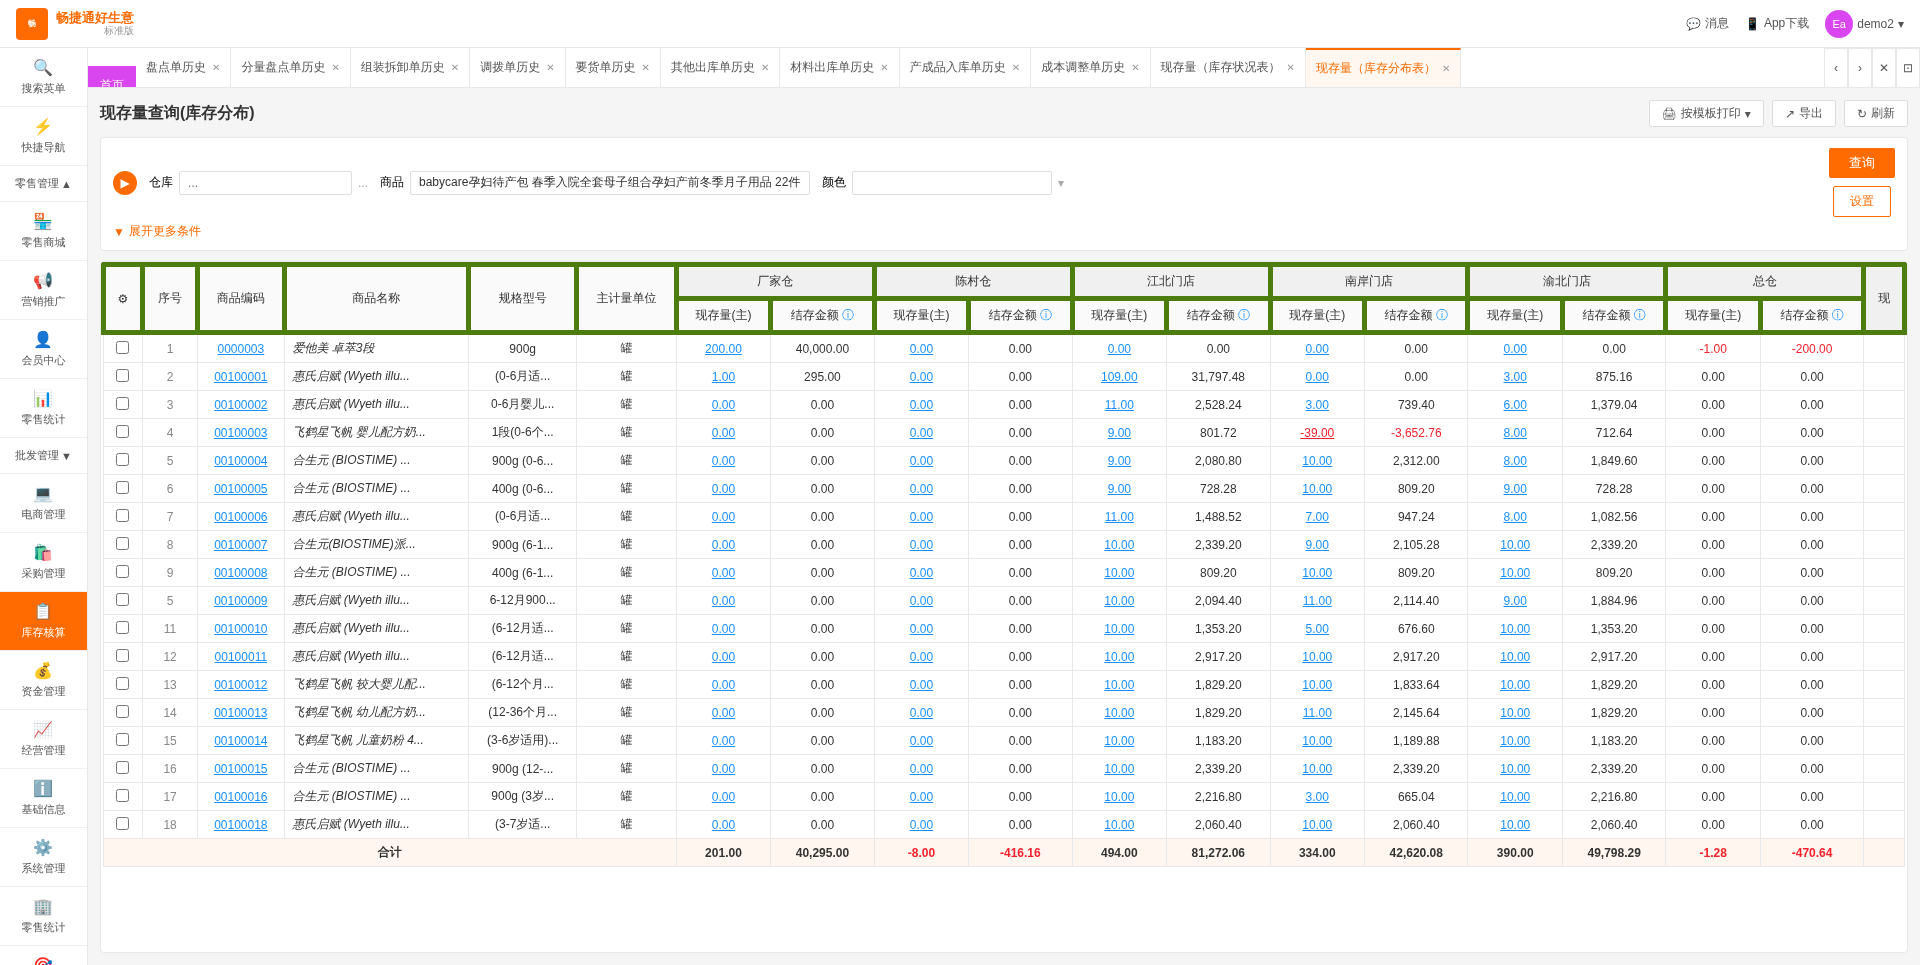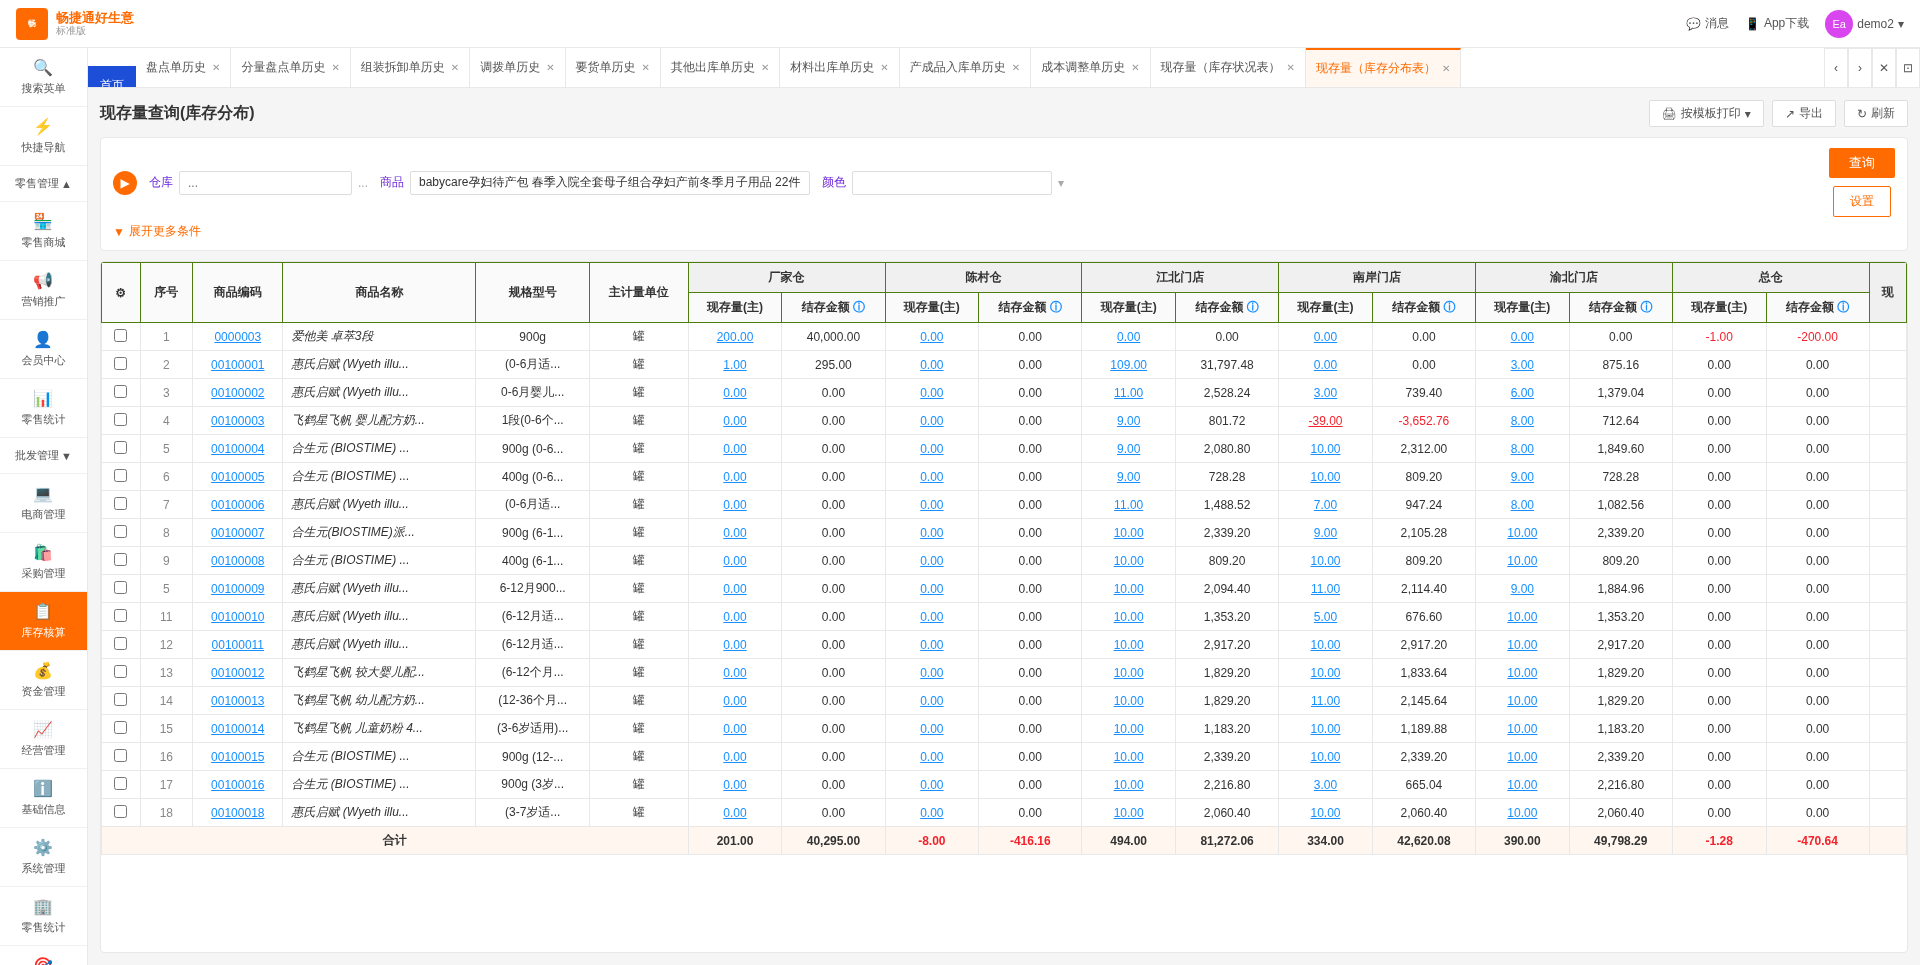--- a/index.html
+++ b/index.html
@@ -60,21 +60,21 @@
       display: flex;
       align-items: center;
       overflow: hidden;
       flex-shrink: 0;
     }
     .home-tab {
       padding: 0 12px;
       height: 40px;
       display: flex;
       align-items: center;
-      background: #1d4ed8;
+      background: #d946ef;
       color: #fff;
       font-size: 12px;
       cursor: pointer;
       white-space: nowrap;
       flex-shrink: 0;
       margin-top: 36px;
     }
     .tab-item {
       padding: 0 10px;
       height: 40px;
@@ -104,21 +104,21 @@
     
     .filter-area {
       background: #fff;
       border: 1px solid #e8e8e8;
       border-radius: 4px;
       padding: 10px 12px;
       margin-bottom: 10px;
     }
     .filter-row { display: flex; align-items: center; gap: 12px; flex-wrap: wrap; }
     .filter-item { display: flex; align-items: center; gap: 6px; }
-    .filter-label { color: #6d28d9; white-space: nowrap; font-size: 12px; }
+    .filter-label { color: #000000; white-space: nowrap; font-size: 12px; }
     .filter-input {
       border: 1px solid #ddd;
       padding: 4px 8px;
       font-size: 12px;
       color: #333;
       border-radius: 2px;
       min-width: 80px;
     }
     .filter-input-wide { min-width: 400px; }
     .filter-input-medium { min-width: 200px; }
@@ -126,23 +126,23 @@
     .orange-arrow { width: 24px; height: 24px; background: #ff6b00; border-radius: 50%; display: flex; align-items: center; justify-content: center; color: #fff; font-size: 12px; cursor: pointer; flex-shrink: 0; }
     .btn-search { padding: 6px 20px; background: #ff6b00; color: #fff; border: none; cursor: pointer; font-size: 13px; border-radius: 2px; }
     .btn-setting { padding: 6px 16px; background: #fff; color: #ff6b00; border: 1px solid #ff6b00; cursor: pointer; font-size: 12px; border-radius: 2px; margin-top: 4px; }
     .filter-dots { color: #aaa; font-size: 12px; }
 
     
     .table-wrapper { flex: 1; overflow: auto; background: #fff; border: 1px solid #e8e8e8; border-radius: 4px; }
     table { width: 100%; border-collapse: collapse; font-size: 12px; min-width: 1600px; }
     thead th {
       background: #fafafa;
-      border: 1px solid #4d7c0f;
+      border: 5px solid #4d7c0f;
       padding: 6px 8px;
-      font-weight: bold;
+      font-weight: normal;
       white-space: nowrap;
       color: #333;
       position: sticky;
       top: 0;
       z-index: 2;
     }
     thead th.group-header { background: #f0f0f0; }
     tbody td {
       border: 1px solid #e8e8e8;
       padding: 5px 8px;
@@ -163,21 +163,21 @@
     ::-webkit-scrollbar-thumb { background: #ccc; border-radius: 3px; }
   </style>
 </head>
 <body>
 
 <div class="top-bar">
   <div class="logo-area">
     <div class="logo-icon">
       <span style="font-size:8px;">畅</span>
     </div>
-    <div style="display:flex;flex-direction:column;">
+    <div style="display:flex;flex-direction:column;text-align:right;">
       <span style="font-size:13px;color:#ff6b00;font-weight:bold;line-height:1.2;">畅捷通好生意</span>
       <span style="font-size:10px;color:#999;line-height:1.2;">标准版</span>
     </div>
   </div>
   <div class="top-right">
     <div class="top-right-item">
       <span>💬</span>
       <span>消息</span>
     </div>
     <div class="top-right-item">

